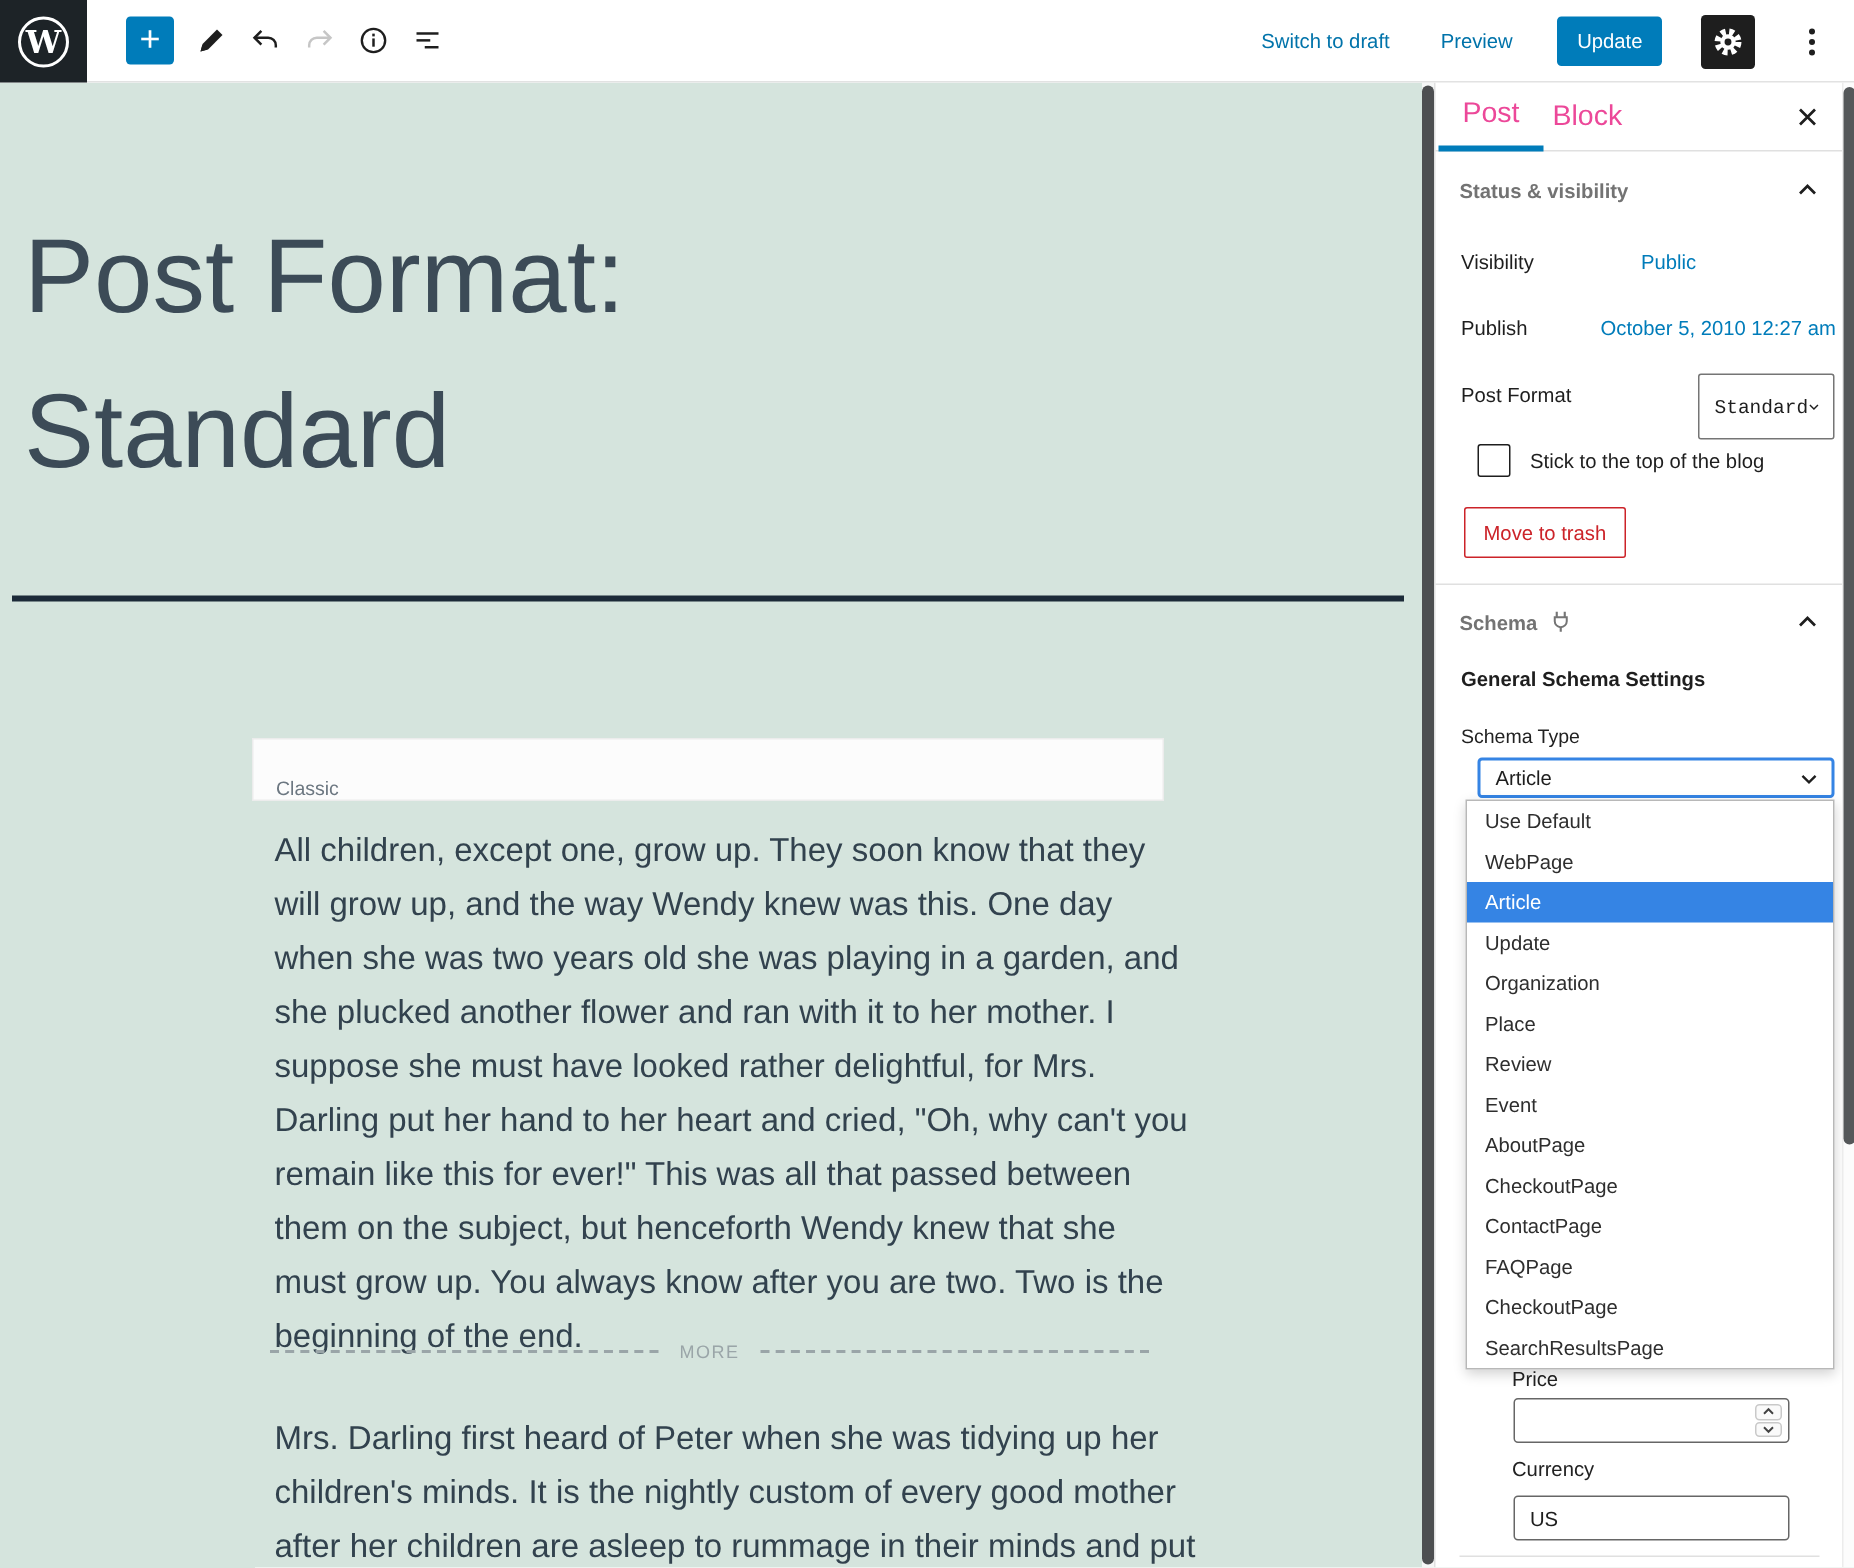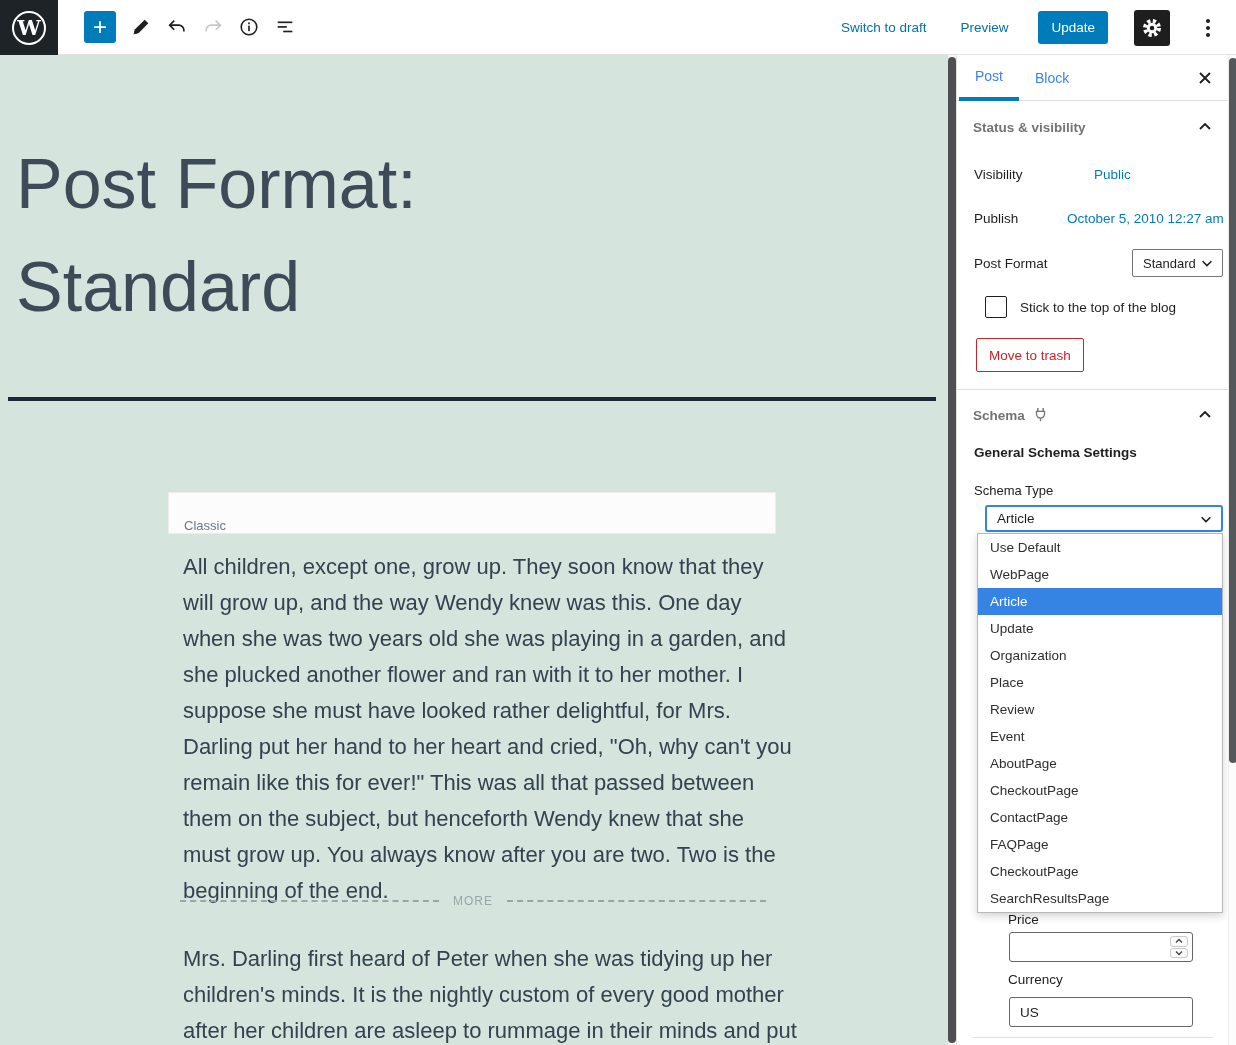--- a/index.html
+++ b/index.html
@@ -52,22 +52,22 @@
   .scroll-main { position:absolute; left:948px; top:55px; width:8px; height:990px; background:#f6f7f7; z-index:25; }
   .scroll-main .thumb { position:absolute; left:0; top:2px; width:8px; height:986px; background:#4d4f51; border-radius:4px; }
   .scroll-side { position:absolute; left:1228px; top:55px; width:8px; height:990px; background:#fcfcfc;
                  border-left:1px solid #ececec; z-index:25; }
   .scroll-side .thumb { position:absolute; left:0; top:3px; width:8px; height:705px; background:#55585a; border-radius:4px; }
 
   
   .sidebar { position:absolute; left:956px; top:55px; width:272px; height:990px; background:#fff;
              border-left:1px solid #e0e0e0; z-index:20; font-size:13px; color:#1e1e1e; }
   .tabs-row { position:absolute; left:0; top:0; width:272px; height:46px; border-bottom:1px solid #e0e0e0; }
-  .tab { position:absolute; top:0; height:46px; background:none; border:none; font-size:14px;
-         color:#3b82f6; cursor:pointer; padding:0 16px; }
+  .tab { position:absolute; top:0; height:46px; background:none; border:none; font-size:19px;
+         color:#ec4899; cursor:pointer; padding:0 16px; }
   .tab-post { left:2px; border-bottom:4px solid #007cba; font-weight:500; }
   .tab-block { left:62px; }
   .close-btn { position:absolute; right:8px; top:7px; width:32px; height:32px; background:none; border:none;
                display:flex; align-items:center; justify-content:center; cursor:pointer; }
 
   .panel-header { position:absolute; left:0; width:272px; height:40px; background:none; border:none;
                   display:flex; align-items:center; padding:0 16px; cursor:pointer; text-align:left; }
   .panel-header .ph-label { font-size:13.5px; font-weight:600; color:#737373; }
   .panel-header .chev { margin-left:auto; }
   .hdr-status { top:52px; }
@@ -78,23 +78,23 @@
 
   .row-label { position:absolute; left:17px; font-size:13.5px; color:#1e1e1e; }
   .lbl-visibility { top:112px; }
   .lbl-publish { top:156px; }
   .lbl-postformat { top:201px; }
   .link-value { position:absolute; background:none; border:none; color:#007cba; font-size:13.5px;
                 cursor:pointer; padding:0; }
   .val-public { left:137px; top:112px; }
   .val-publish { left:110px; top:156px; }
 
-  .pf-select { position:absolute; left:175px; top:194px; width:91px; height:28px; background:#fff;
+  .pf-select { position:absolute; left:175px; top:194px; width:91px; height:44px; background:#fff;
                border:1px solid #757575; border-radius:2px; display:flex; align-items:center;
-               padding:0 8px 0 10px; cursor:pointer; }
+               padding:0 8px 0 10px; cursor:pointer;font-family:Liberation Mono, monospace; }
   .pf-select span { font-size:13px; }
   .pf-select .chev { margin-left:auto; }
 
   .checkbox { position:absolute; left:28px; top:241px; width:22px; height:22px; background:#fff;
               border:1.5px solid #1e1e1e; border-radius:2px; cursor:pointer; }
   .checkbox-label { position:absolute; left:63px; top:245px; font-size:13.5px; cursor:pointer; }
 
   .trash-btn { position:absolute; left:19px; top:283px; height:34px; padding:0 12px; background:#fff;
                border:1px solid #cc2329; border-radius:2px; color:#cc2329; font-size:13.5px; cursor:pointer; }
 

